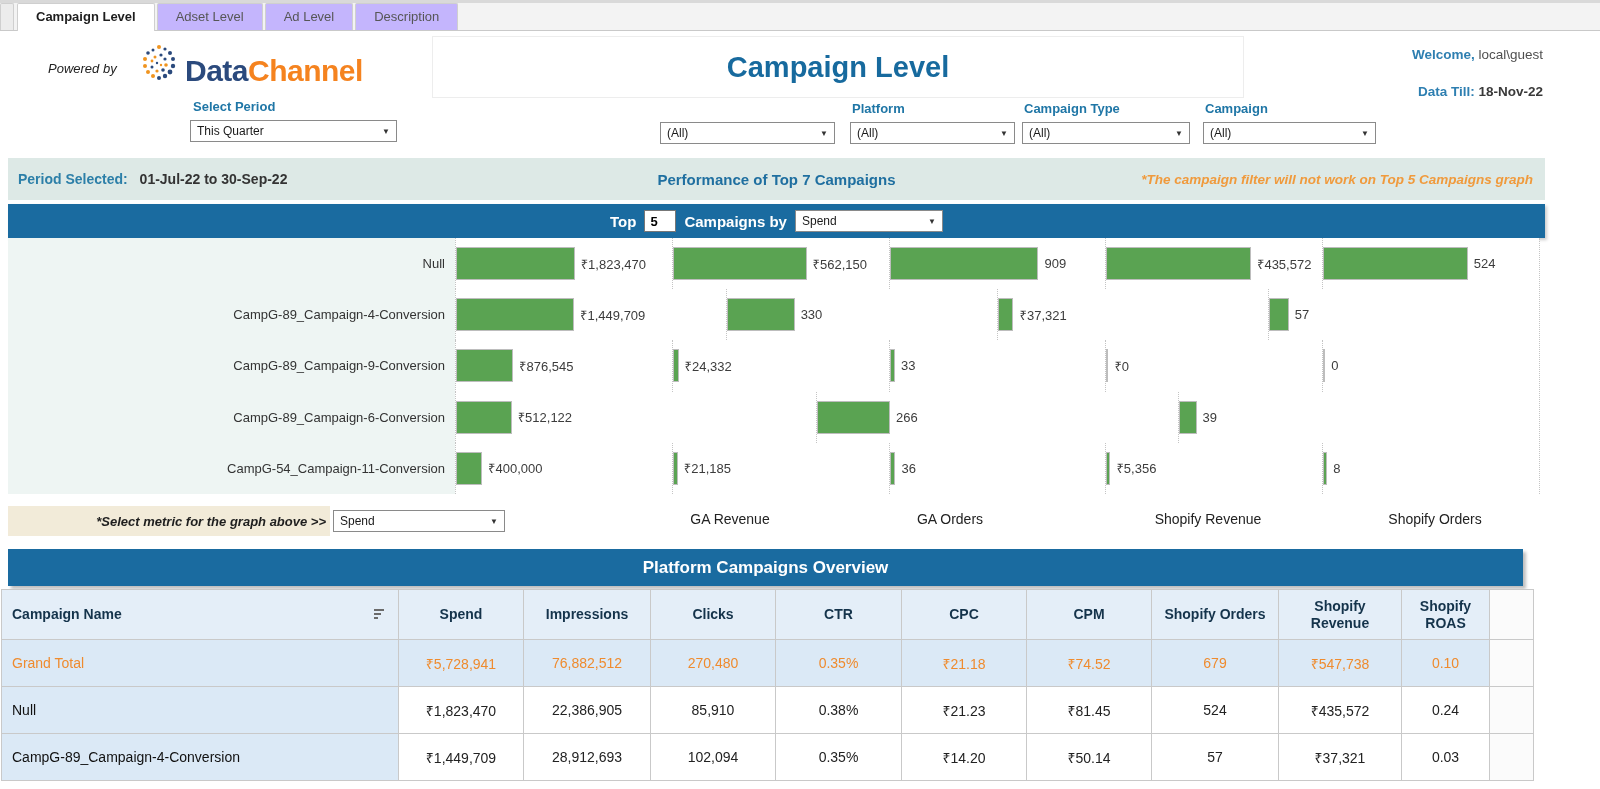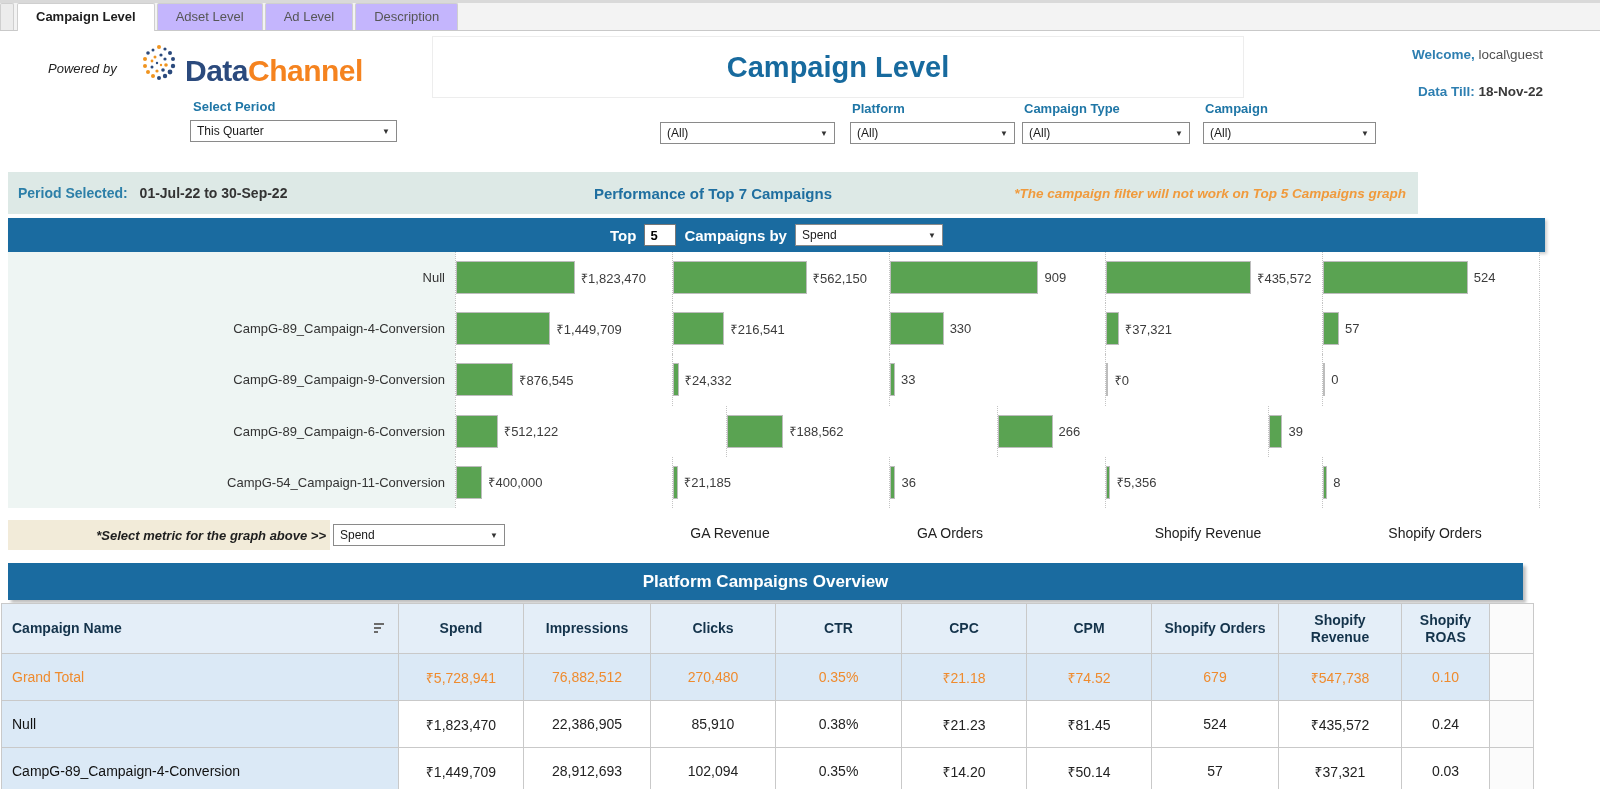--- a/index.html
+++ b/index.html
@@ -27,21 +27,21 @@
   .welcome .u { color:#4f4f4f; }
   .datatill { position:absolute; right:57px; top:53px; font-size:13.5px; font-weight:bold; }
   .datatill .b { color:#2e7fb1; }
   .datatill .v { color:#3a3a3a; }
   .flabel { position:absolute; font-size:13px; font-weight:bold; color:#1f76a6; }
   .dd { position:absolute; background:#fff; border:1px solid #8a8a8a; height:22px;
     display:flex; align-items:center; padding:0 6px; font-size:12px; color:#1a1a1a; cursor:default; }
   .dd .chev { margin-left:auto; font-size:8px; color:#333; }
 
   
-  .periodbar { margin:16px 0 0 8px; width:1410px; height:42px; background:#dde9e6;
+  .periodbar { margin:2px 0 0 8px; width:1537px; height:42px; background:#dde9e6;
     position:relative; display:flex; align-items:center; }
   .periodbar .left { padding-left:10px; font-size:14px; font-weight:bold; }
   .periodbar .left .b { color:#2c7fa8; }
   .periodbar .left .v { color:#333; margin-left:8px; }
   .periodbar .center { position:absolute; left:0; right:0; text-align:center;
     font-size:15px; font-weight:bold; color:#1f6fa0; }
   .periodbar .note { margin-left:auto; padding-right:12px; font-size:13.5px; font-weight:bold;
     font-style:italic; color:#f09a3c; position:relative; }
 
   
@@ -217,24 +217,20 @@
         <span class="bar-value">524</span>
       </div>
     </div>
     <div class="chart-row">
       <div class="chart-label">CampG-89_Campaign-4-Conversion</div>
       <div class="chart-cell">
         <div class="bar" style="background: rgb(90, 163, 82); width: 43.7265%; min-width: 4px;"></div>
         <span class="bar-value">₹1,449,709</span>
       </div>
       <div class="chart-cell">
-        <div class="bar" style="background: rgb(90, 163, 82); width: 23.8825%; min-width: 4px;"></div>
-        <span class="bar-value">₹216,541</span>
-      </div>
-      <div class="chart-cell">
         <div class="bar" style="background: rgb(90, 163, 82); width: 25.0495%; min-width: 4px;"></div>
         <span class="bar-value">330</span>
       </div>
       <div class="chart-cell">
         <div class="bar" style="background: rgb(90, 163, 82); width: 5.74074%; min-width: 4px;"></div>
         <span class="bar-value">₹37,321</span>
       </div>
       <div class="chart-cell">
         <div class="bar" style="background: rgb(90, 163, 82); width: 7.28817%; min-width: 4px;"></div>
         <span class="bar-value">57</span>
@@ -261,24 +257,20 @@
       <div class="chart-cell">
         <div class="bar" style="background: rgb(90, 163, 82); width: 0%; min-width: 1px;"></div>
         <span class="bar-value">0</span>
       </div>
     </div>
     <div class="chart-row">
       <div class="chart-label">CampG-89_Campaign-6-Conversion</div>
       <div class="chart-cell">
         <div class="bar" style="background: rgb(90, 163, 82); width: 15.4468%; min-width: 4px;"></div>
         <span class="bar-value">₹512,122</span>
-      </div>
-      <div class="chart-cell">
-        <div class="bar" style="background: rgb(90, 163, 82); width: 20.7967%; min-width: 4px;"></div>
-        <span class="bar-value">₹188,562</span>
       </div>
       <div class="chart-cell">
         <div class="bar" style="background: rgb(90, 163, 82); width: 20.1914%; min-width: 4px;"></div>
         <span class="bar-value">266</span>
       </div>
       <div class="chart-cell">
         <div class="bar" style="background: rgb(90, 163, 82); width: 4.98664%; min-width: 4px;"></div>
         <span class="bar-value">39</span>
       </div>
     </div>

